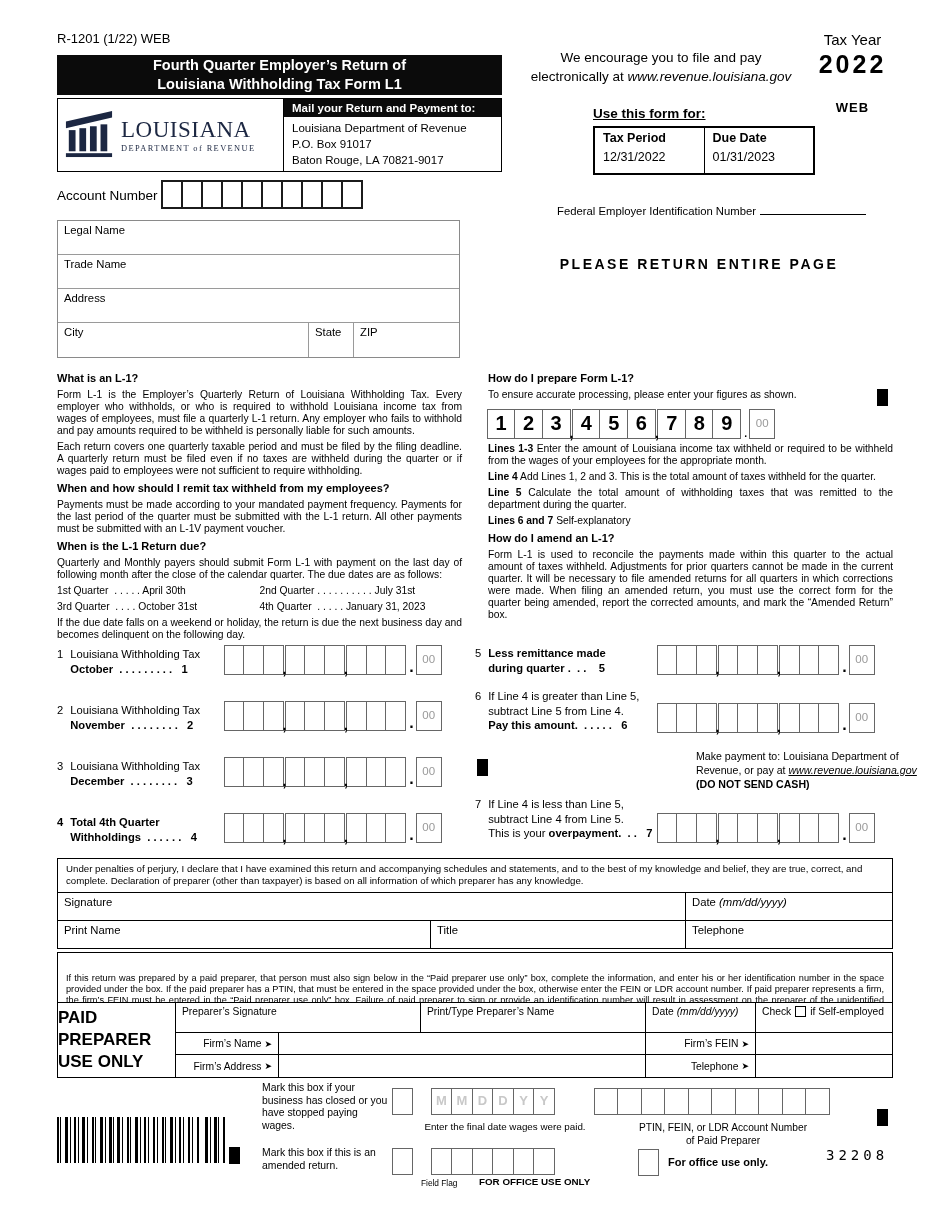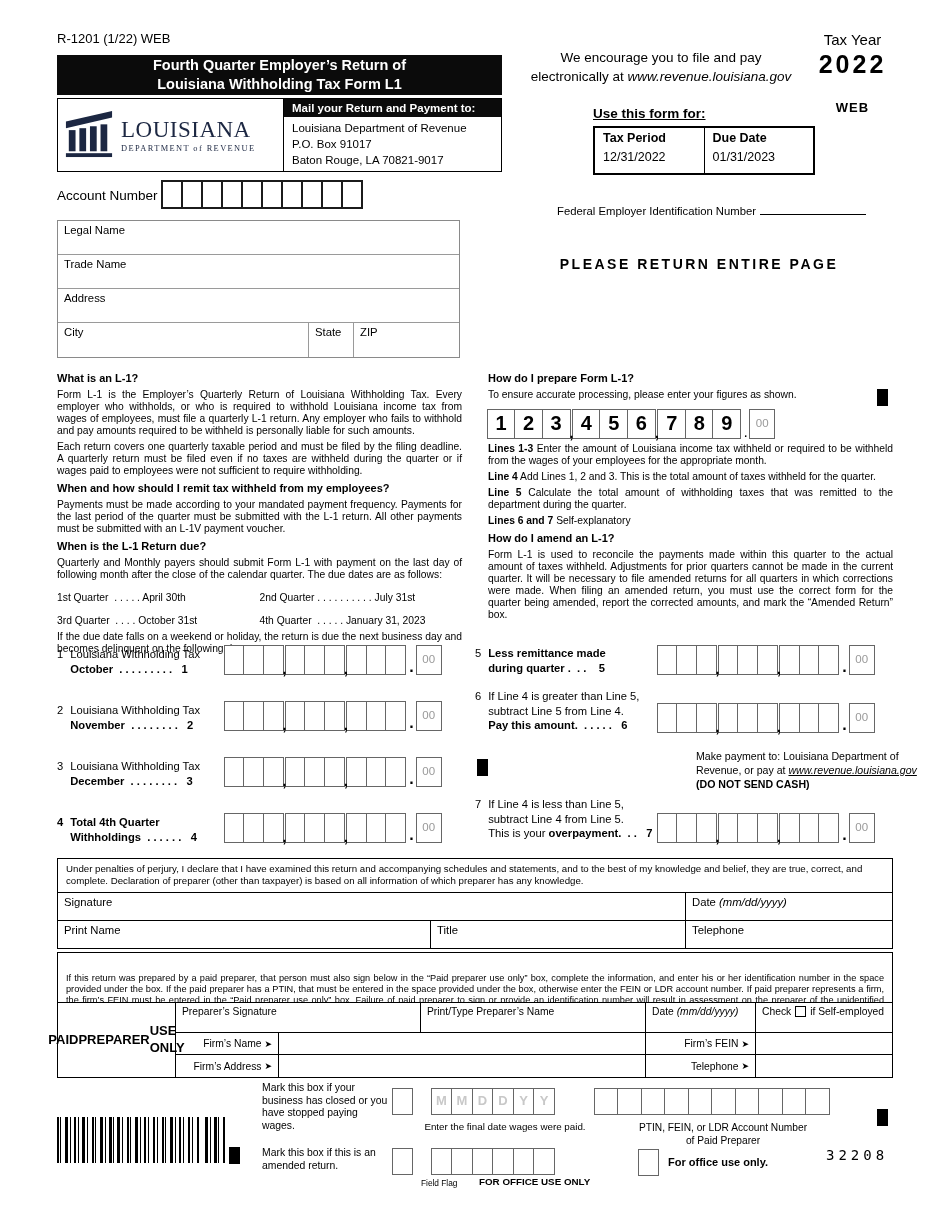--- a/index.html
+++ b/index.html
@@ -42,38 +42,38 @@
   .nb-bottom{display:flex;height:34px}
   .nb-city{width:250px;padding:3px 6px}
   .nb-state{width:45px;border-left:1px solid #9a9a9a;padding:3px 6px}
   .nb-zip{flex:1;border-left:1px solid #9a9a9a;padding:3px 6px}
   .please{left:538px;top:256px;width:322px;text-align:center;font-weight:bold;font-size:14px;letter-spacing:2.5px}
   .icol{font-size:10.3px;line-height:1.17;text-align:justify}
   .col-left{left:57px;top:367px;width:405px}
   .col-right{left:488px;top:367px;width:405px}
   .sec-h{font-weight:bold;font-size:11px;margin-top:5px;text-align:left}
   .icol p{margin-top:4px}
-  .due-row{display:flex;margin-top:11px}
+  .due-row{display:flex;margin-top:4px}
   .due-row span{width:50%;white-space:pre}
   .sample{margin:8px 0 4px}
   .sample .cell{width:29px;height:30px;font-weight:bold;font-size:20px;line-height:26px}
   .line-item{display:flex;gap:7px;font-size:11.2px;line-height:1.3}
   .lnum{flex:none}
   .ltxt{display:flex;flex-direction:column;width:172px}
   .dots{white-space:pre}
   .pay-note{font-size:10.6px;line-height:1.3;width:235px}
   .mark{width:11px;height:17px;background:#000}
   .decl{left:57px;top:858px;width:836px;border:1.4px solid #000;background:#fff}
   .decl-text{font-size:9.7px;line-height:1.25;padding:4px 8px 5px}
   .decl-row{display:flex;border-top:1px solid #000;height:28px;font-size:11.3px}
   .dcell{padding:3px 6px;border-right:1px solid #000}
   .dcell.last{border-right:none;flex:1}
   .prep-note{left:57px;top:952px;width:836px;border:1.4px solid #000;padding:20px 8px;font-size:9.2px;line-height:1.18;text-align:justify}
   .prep-table{left:57px;top:1002px;width:836px;border:1.6px solid #000;display:flex;background:#fff}
-  .prep-left{width:118px;border-right:1.2px solid #000;display:flex;flex-direction:row;justify-content:center;align-items:center;font-weight:bold;font-size:13px;line-height:1.3}
+  .prep-left{width:118px;border-right:1.2px solid #000;display:flex;flex-direction:column;justify-content:center;font-weight:bold;font-size:17px;line-height:1.3}
   .prep-main{flex:1;display:flex;flex-direction:column}
   .pr-row{display:flex;border-bottom:1px solid #000}
   .pr-row:last-child{border-bottom:none}
   .pr-cell{border-right:1px solid #000;padding:3px 6px;font-size:10.3px}
   .pr-last{border-right:none;flex:1}
   .pr-lab{display:flex;justify-content:flex-end;align-items:center;gap:3px;padding:1px 6px}
   .arrow{font-size:9px}
   .sq{display:inline-block;width:11px;height:11px;border:1.2px solid #000;vertical-align:-2px;margin:0 4px}
   .barcode{left:57px;top:1117px;width:170px;height:46px;background:repeating-linear-gradient(90deg,#000 0 2px,#fff 2px 3.5px,#000 3.5px 4.5px,#fff 4.5px 8px,#000 8px 11px,#fff 11px 13px,#000 13px 14px,#fff 14px 17.5px)}
   .closed-text{left:262px;top:1082px;width:130px;font-size:10.4px;line-height:1.22}

